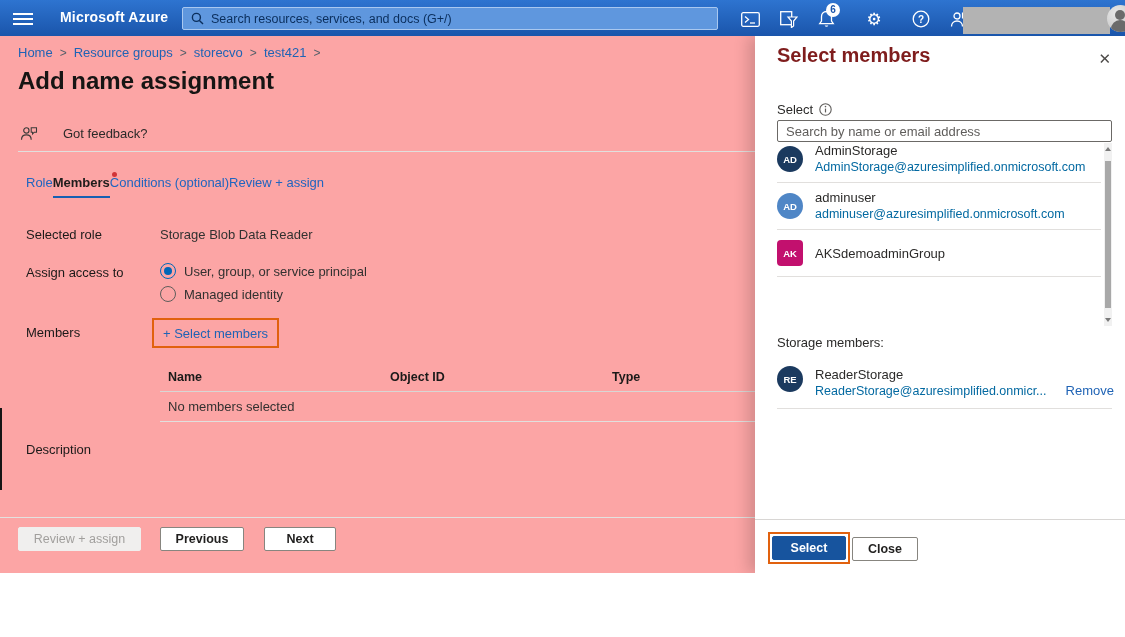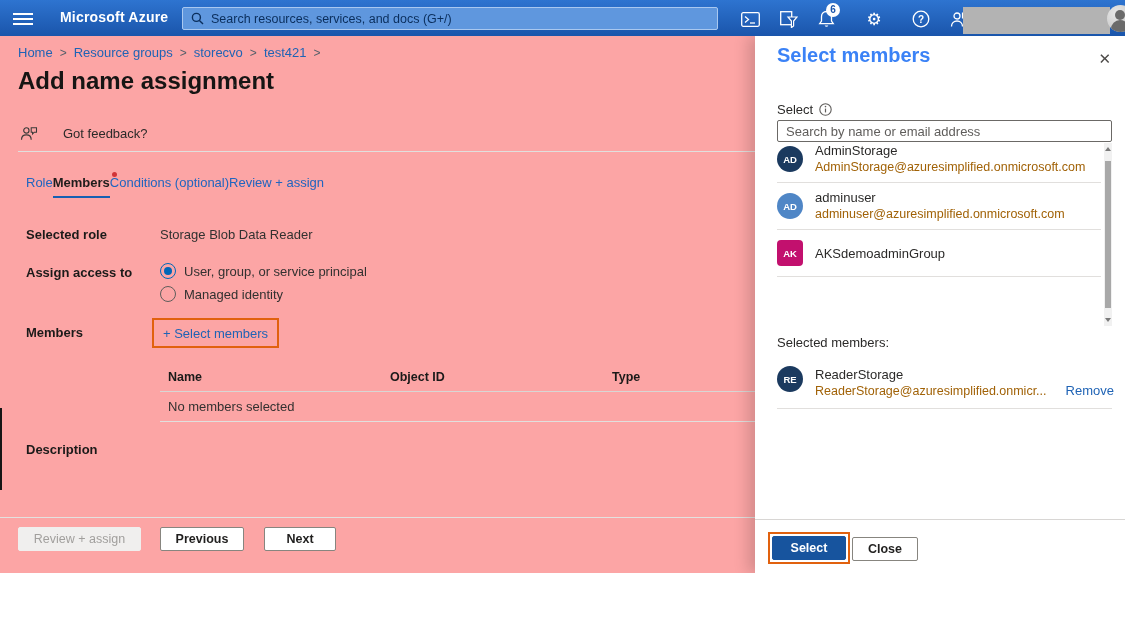--- a/index.html
+++ b/index.html
@@ -41,21 +41,21 @@
   .title-more { position:absolute; left:232px; top:39px; color:#4d4b49; font-size:15px; letter-spacing:2px; cursor:pointer; }
   .feedback-row { position:absolute; left:20px; top:90px; display:flex; align-items:center; gap:25px; cursor:pointer; color:#2b2a29; }
   .divider { position:absolute; height:1px; background:#e1dfdd; }
   .d1 { left:18px; top:115px; right:0; }
 
   .tabs { position:absolute; left:26px; top:139px; display:flex; font-size:13px; }
   .tab { color:#2065c0; padding-bottom:6px; cursor:pointer; position:relative; }
   .tab.active { color:#1d1c1b; font-weight:bold; border-bottom:2px solid #1660b2; }
   .tab .dot { position:absolute; top:-3px; right:-7px; width:5px; height:5px; border-radius:50%; background:#d13438; }
 
-  .lbl { position:absolute; left:26px; font-weight:bold; color:#1b1a19; }
+  .lbl { position:absolute; left:26px; font-weight:normal; color:#1b1a19; }
   .val160 { position:absolute; left:160px; color:#323130; }
 
   .radio-row { position:absolute; left:160px; display:flex; align-items:center; gap:8px; cursor:pointer; }
   .radio { width:16px; height:16px; border-radius:50%; flex:0 0 auto; position:relative; }
   .radio.sel { border:1px solid #0067b8; }
   .radio.sel:after { content:""; position:absolute; left:3px; top:3px; width:8px; height:8px; border-radius:50%; background:#0067b8; }
   .radio.unsel { border:1px solid #5f5d5b; }
 
   .hl-box { border:2px solid #e1610e; display:inline-flex; align-items:center; }
   .select-members-box { position:absolute; left:152px; top:282px; height:24px; padding:13px 9px; cursor:pointer; }
@@ -77,40 +77,40 @@
   .btn-disabled { left:18px; top:491px; width:123px; background:#f0efee; border:1px solid #f0efee; color:#a19f9d; cursor:default; font-weight:normal; }
   .btn-outline { background:#fff; border:1px solid #87857f; color:#201f1e; }
   .btn-prev { left:160px; top:491px; width:84px; }
   .btn-next { left:264px; top:491px; width:72px; }
 
   .artifact-line { position:absolute; left:0; top:372px; width:2px; height:82px; background:#151515; }
 
   
   #panel { position:absolute; left:755px; top:36px; width:370px; height:537px; background:#fff;
     box-shadow:-7px 0 14px rgba(0,0,0,.16); z-index:10; }
-  .panel-title { position:absolute; left:22px; top:8px; font-size:20px; font-weight:bold; color:#3b82f6; }
+  .panel-title { position:absolute; left:22px; top:8px; font-size:20px; font-weight:bold; color:#7f1d1d; }
   .panel-close { position:absolute; right:10px; top:12px; font-size:15px; color:#4d4b49; cursor:pointer; padding:2px 4px; }
   .select-label { position:absolute; left:22px; top:66px; display:flex; align-items:center; gap:6px; color:#2b2a29; }
   .panel-search { position:absolute; left:22px; top:84px; width:335px; height:22px;
     border:1px solid #6b6966; border-radius:2px; background:#fff; padding:0 8px; outline:none;
     font-family:"Liberation Sans",sans-serif; font-size:13px; color:#323130; }
   .panel-search::placeholder { color:#5f5d5b; opacity:1; }
 
   .member-list { position:absolute; left:22px; top:107px; width:335px; height:183px; overflow:hidden; }
   .ml-inner { margin-top:-7px; width:324px; }
   .m-row { height:47px; display:flex; align-items:center; gap:12px; border-bottom:1px solid #e1dfdd; cursor:pointer; }
   .avatar { width:26px; height:26px; flex:0 0 auto; color:#fff; font-size:9.5px; font-weight:bold;
     display:flex; align-items:center; justify-content:center; }
   .round { border-radius:50%; }
   .sq { border-radius:4px; }
   .av-navy { background:#1b3a5f; }
   .av-blue { background:#4f86c6; }
   .av-pink { background:#c2106e; }
   .m-name { color:#2b2a29; line-height:17px; }
-  .m-email { color:#a16207; font-size:12.5px; line-height:17px; }
+  .m-email { color:#0369a1; font-size:12.5px; line-height:17px; }
 
   .scrollbar { position:absolute; right:0; top:0; width:8px; height:183px; background:#f1f1f1; }
   .sb-thumb { position:absolute; left:1px; top:18px; width:6px; height:147px; background:#a8a8a8; }
   .sb-up, .sb-dn { position:absolute; left:1px; width:0; height:0; border-left:3px solid transparent; border-right:3px solid transparent; }
   .sb-up { top:4px; border-bottom:4px solid #7a7a7a; }
   .sb-dn { bottom:4px; border-top:4px solid #7a7a7a; }
 
   .selected-label { position:absolute; left:22px; top:299px; color:#2b2a29; }
   .sel-row { position:absolute; left:22px; top:330px; width:337px; display:flex; align-items:flex-start; gap:12px; }
   .sel-texts { flex:1; min-width:0; }
@@ -283,21 +283,21 @@
           </span>
         </div>
       </div>
       <div class="scrollbar">
         <div class="sb-up"></div>
         <div class="sb-thumb"></div>
         <div class="sb-dn"></div>
       </div>
     </div>
 
-    <div class="selected-label">Selected members:</div>
+    <div class="selected-label">Storage members:</div>
 
     <div class="sel-row">
       <span class="avatar round av-navy">RE</span>
       <span class="sel-texts">
         <div class="m-name">ReaderStorage</div>
         <div class="m-email sel-email">ReaderStorage@azuresimplified.onmicr...</div>
       </span>
       <a class="link remove-link">Remove</a>
     </div>
 

